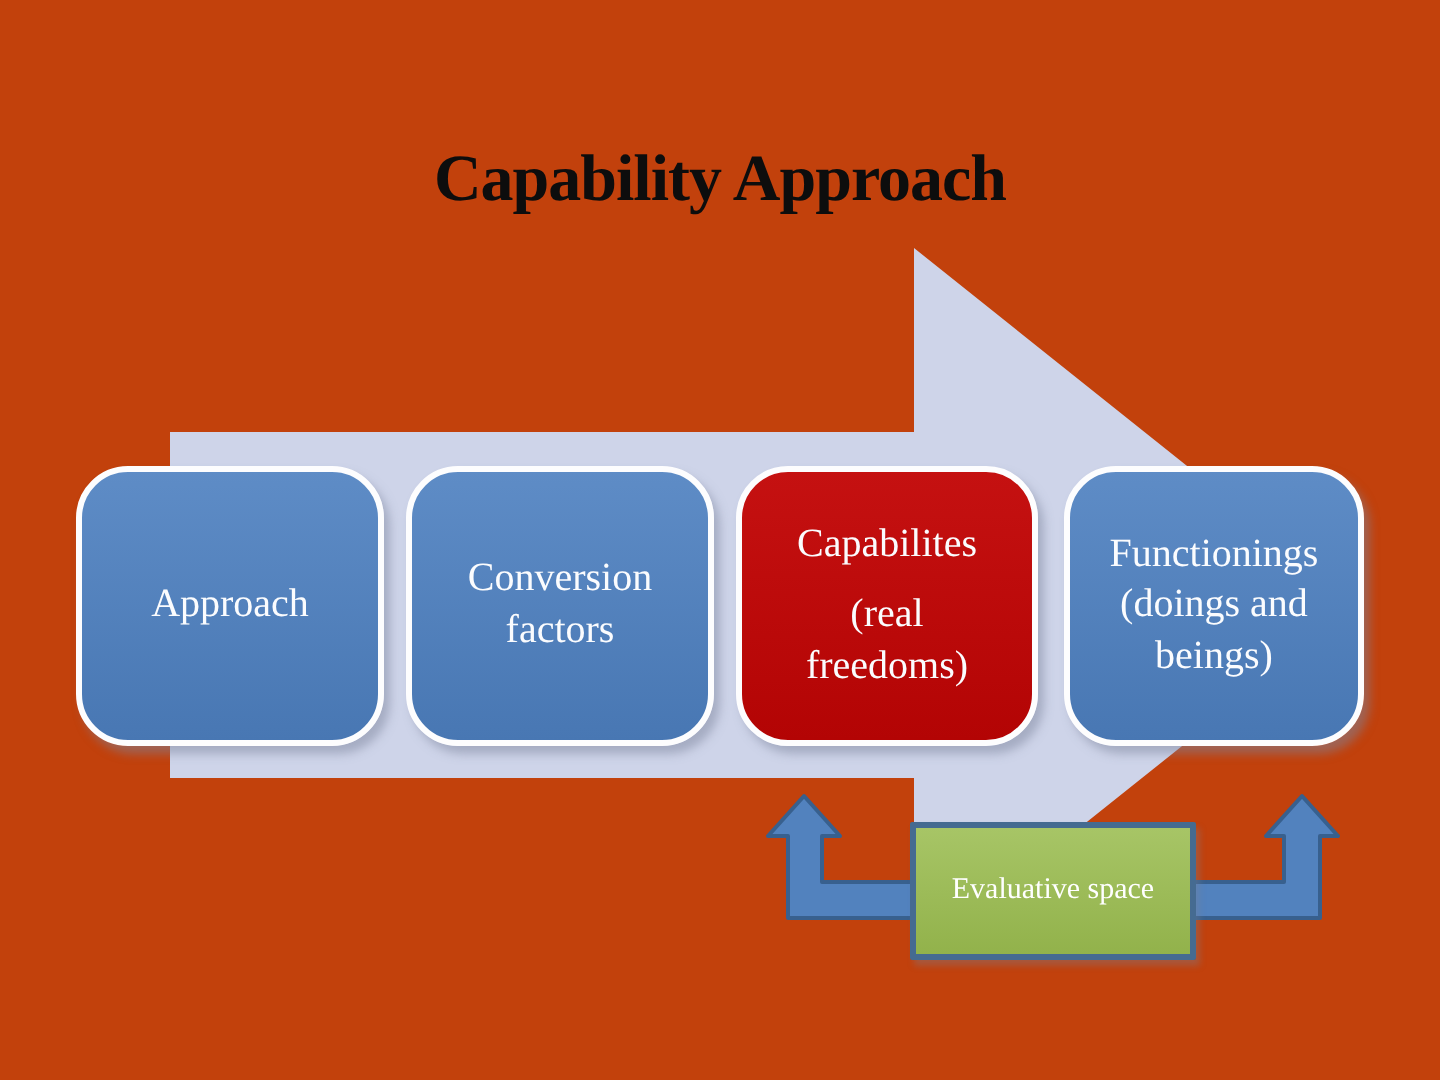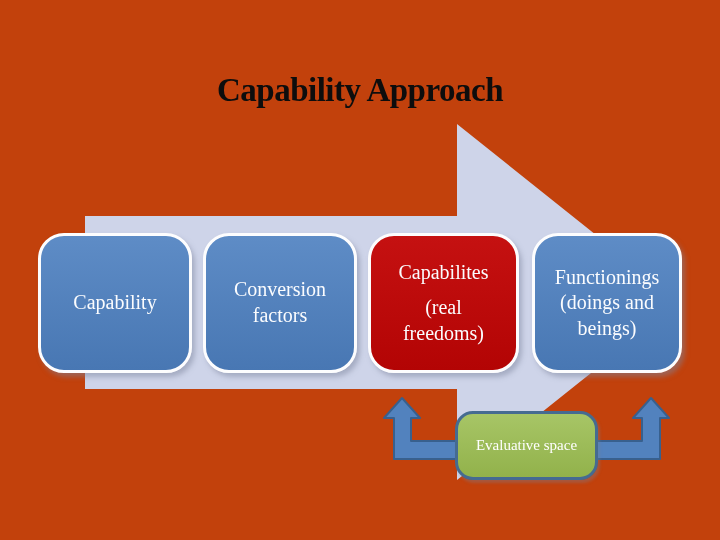--- a/index.html
+++ b/index.html
@@ -22,21 +22,21 @@
   .blue-box{background:linear-gradient(180deg,#5e8cc6 0%,#4877b3 100%);}
   .red-box{background:linear-gradient(180deg,#c51111 0%,#b30404 100%);}
   .box-resources{left:38px;width:154px;}
   .box-conversion{left:203px;width:154px;align-items:center;}
   .box-capabilities{left:368px;width:151px;}
   .box-functionings{left:532px;width:150px;}
   .box-capabilities .main-label{margin-bottom:10px;}
   .eval-box{
     position:absolute;left:455px;top:411px;width:143px;height:69px;box-sizing:border-box;
     background:linear-gradient(180deg,#a7c566 0%,#92b24b 100%);
-    border:3px solid #456b91;border-radius:18px;
+    border:3px solid #456b91;border-radius:1px;
     display:flex;align-items:center;justify-content:center;
     color:#ffffff;font-size:15px;box-shadow:2px 3px 3px rgba(120,130,150,0.35);
   }
 </style>
 </head>
 <body>
 
 <div class="slide">
 
   <div class="title">Capability Approach</div>
@@ -44,21 +44,21 @@
   <svg class="shapes" width="720" height="540" viewBox="0 0 720 540">
 
     <polygon points="85,216 457,216 457,124 680,302 457,480 457,389 85,389" fill="#ced4e9"></polygon>
 
     <polygon points="402,398 420,418 411,418 411,441 458,441 458,459 394,459 394,418 384,418" fill="#5282be" stroke="#38608e" stroke-width="2" stroke-linejoin="round"></polygon>
 
     <polygon points="651,398 669,418 660,418 660,459 597,459 597,441 642,441 642,418 633,418" fill="#5282be" stroke="#38608e" stroke-width="2" stroke-linejoin="round"></polygon>
   </svg>
 
   <div class="flow-box blue-box box-resources">
-    <div class="main-label">Capability</div>
+    <div class="main-label">Approach</div>
   </div>
 
   <div class="flow-box blue-box box-conversion">
     <div class="main-label">Conversion factors</div>
   </div>
 
   <div class="flow-box blue-box box-functionings">
     <div class="main-label">Functionings (doings and beings)</div>
   </div>
 

